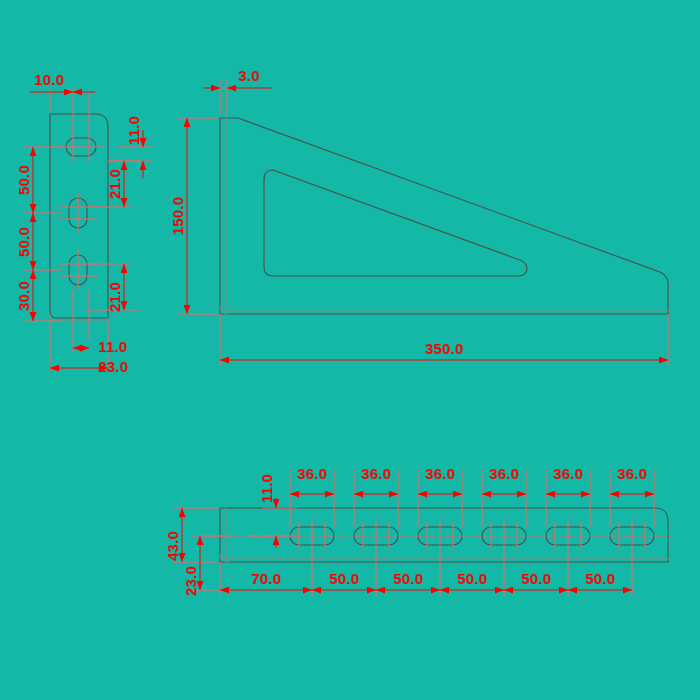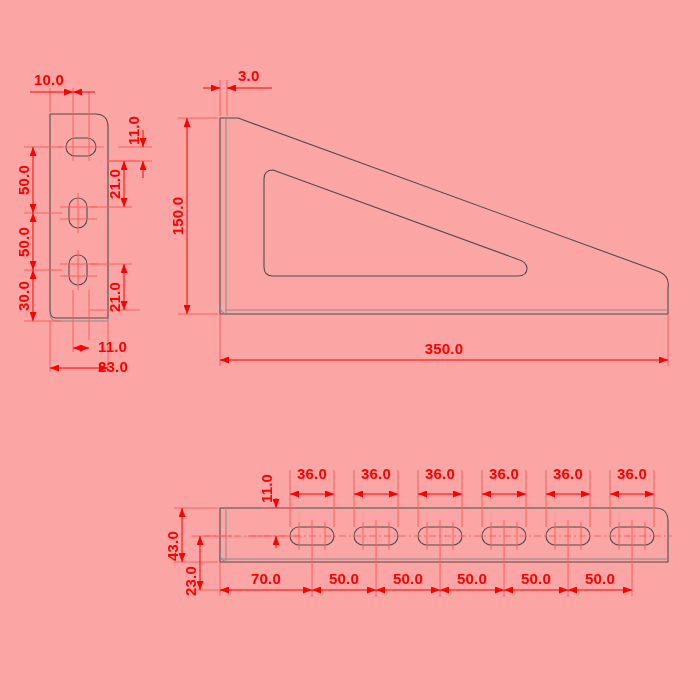--- a/index.html
+++ b/index.html
@@ -10,21 +10,21 @@
   body {
     width: 700px;
     height: 700px;
     font-family: "Liberation Sans", sans-serif;
     overflow: hidden;
   }
   #drawing-root {
     position: relative;
     width: 700px;
     height: 700px;
-    background: #fca5a5;
+    background: #14b8a6;
   }
   svg#cad {
     display: block;
     width: 700px;
     height: 700px;
   }
   .part-outline {
     fill: none;
     stroke: #4d4d4d;
     stroke-width: 1.1;

